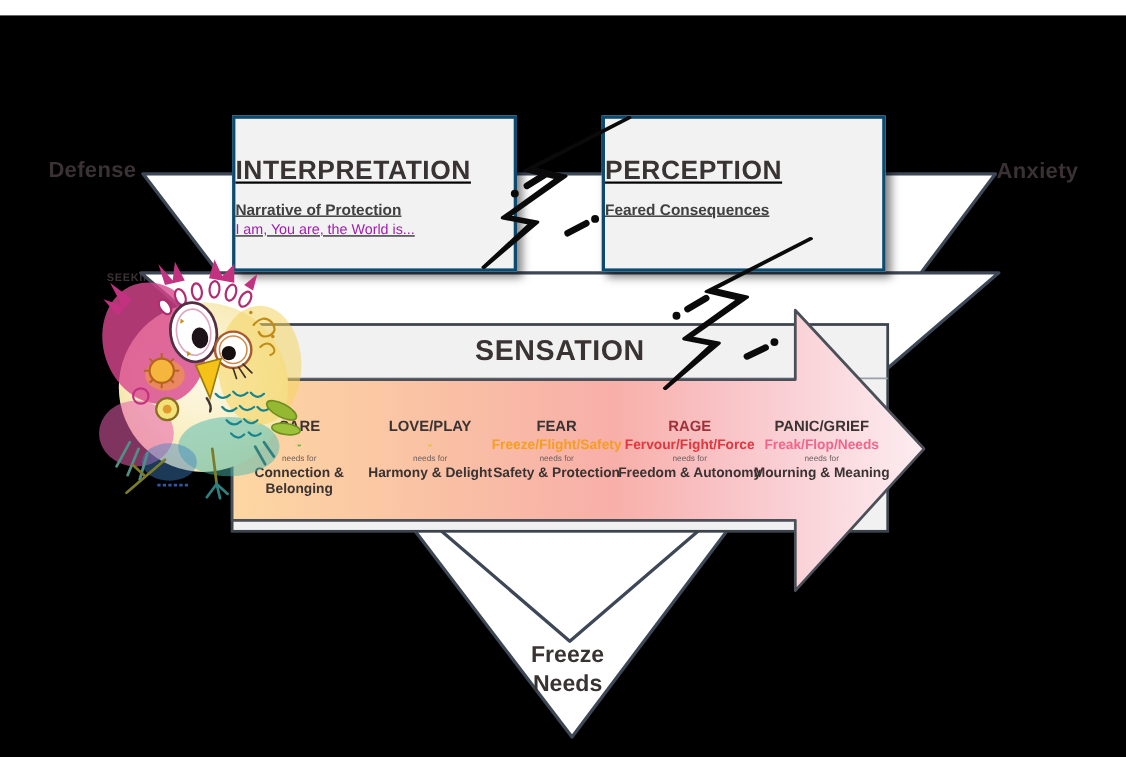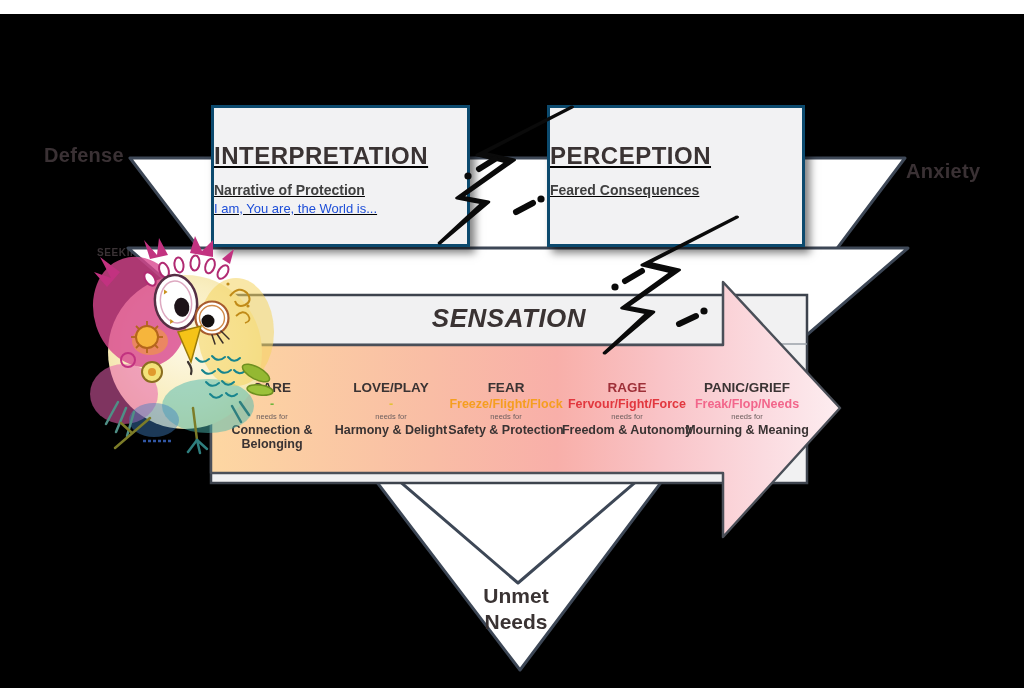--- a/index.html
+++ b/index.html
@@ -8,24 +8,24 @@
   .top-strip{position:absolute;left:0;top:0;width:1024px;height:14px;background:#ffffff;}
   svg{position:absolute;left:0;top:0;}
 
   .side-label{position:absolute;font-size:20px;font-weight:bold;color:#3a3134;letter-spacing:.3px;}
   .seeking{position:absolute;font-size:10px;font-weight:bold;color:#3b3336;letter-spacing:.6px;margin-left:39px;}
 
   .info-box{position:absolute;background:#f2f2f3;border:3px solid #0c4a6e;
             box-shadow:5px 6px 8px rgba(0,0,0,.5);z-index:4;text-decoration:underline;}
   .info-box .title{font-size:24px;font-weight:bold;color:#3a3333;letter-spacing:.5px;margin-top:34px;}
   .info-box .subtitle{font-size:14px;font-weight:bold;color:#404040;margin-top:12px;}
-  .info-box .caption{font-size:13px;color:#1d4ed8;margin-top:3px;}
+  .info-box .caption{font-size:13px;color:#a21caf;margin-top:3px;}
 
   .sensation-title{position:absolute;z-index:3;font-size:26px;font-weight:bold;color:#3a3333;
-                   letter-spacing:.5px;text-align:center;font-style:italic;}
+                   letter-spacing:.5px;text-align:center;}
 
   .col{position:absolute;width:132px;text-align:center;z-index:3;line-height:1.12;}
   .col .name{font-size:13.5px;font-weight:bold;color:#3a3333;}
   .col .resp{font-size:12.5px;font-weight:bold;margin-top:2px;}
   .col .nf{font-size:7.5px;color:#6b5e5e;margin-top:2px;}
   .col .need{font-size:12.5px;font-weight:bold;color:#3a3333;margin-top:1px;}
 
   .unmet{position:absolute;z-index:3;text-align:center;font-size:21px;font-weight:bold;
          color:#3a3333;line-height:26px;}
 
@@ -54,21 +54,21 @@
 
     <polygon points="128,248 908,248 518,583" fill="#ffffff" stroke="#3d4756" stroke-width="3" stroke-linejoin="round"></polygon>
 
     <rect x="211" y="295" width="596" height="188" fill="#f1f1f2" stroke="#3d434d" stroke-width="2.5"></rect>
     <line x1="211" y1="344" x2="807" y2="344" stroke="#9aa0a8" stroke-width="1.5"></line>
 
     <polygon points="211,345 723,345 723,282 840,408 723,537 723,473 211,473" fill="url(#arrowGrad)" stroke="#4a4f58" stroke-width="2.5" stroke-linejoin="round"></polygon>
   </svg>
 
   <div class="side-label" style="left:44px;top:144px;">Defense</div>
-  <div class="side-label" style="left:906px;top:145px;margin-top:15px;">Anxiety</div>
+  <div class="side-label" style="left:906px;top:145px;">Anxiety</div>
   <div class="seeking" style="left:58px;top:247px;">SEEKING ?</div>
 
   <div class="info-box" style="left:211px;top:105px;width:253px;height:136px;">
     <div class="title">INTERPRETATION</div>
     <div class="subtitle">Narrative of Protection</div>
     <div class="caption">I am, You are, the World is...</div>
   </div>
   <div class="info-box" style="left:547px;top:105px;width:252px;height:136px;">
     <div class="title">PERCEPTION</div>
     <div class="subtitle">Feared Consequences</div>
@@ -83,39 +83,39 @@
     <div class="need">Connection &amp; Belonging</div>
   </div>
   <div class="col" style="left:325px;top:380px;">
     <div class="name" style="color: rgb(58, 51, 51);">LOVE/PLAY</div>
     <div class="resp" style="color: rgb(227, 194, 53);">-</div>
     <div class="nf">needs for</div>
     <div class="need">Harmony &amp; Delight</div>
   </div>
   <div class="col" style="left:440px;top:380px;">
     <div class="name" style="color: rgb(58, 51, 51);">FEAR</div>
-    <div class="resp" style="color: rgb(245, 158, 32);">Freeze/Flight/Flock</div>
+    <div class="resp" style="color: rgb(245, 158, 32);">Freeze/Flight/Safety</div>
     <div class="nf">needs for</div>
     <div class="need">Safety &amp; Protection</div>
   </div>
   <div class="col" style="left:561px;top:380px;">
     <div class="name" style="color: rgb(158, 48, 56);">RAGE</div>
     <div class="resp" style="color: rgb(226, 55, 62);">Fervour/Fight/Force</div>
     <div class="nf">needs for</div>
     <div class="need">Freedom &amp; Autonomy</div>
   </div>
   <div class="col" style="left:681px;top:380px;">
     <div class="name" style="color: rgb(58, 51, 51);">PANIC/GRIEF</div>
     <div class="resp" style="color: rgb(242, 102, 139);">Freak/Flop/Needs</div>
     <div class="nf">needs for</div>
     <div class="need">Mourning &amp; Meaning</div>
   </div>
 
   <div class="unmet" style="left:436px;top:583px;width:160px;">
-    <div>Unmet</div>
+    <div>Freeze</div>
     <div>Needs</div>
   </div>
 
   <svg class="z6" width="1024" height="688" viewBox="0 0 1024 688">
     <defs>
       <g id="boltGlyph">
         <path d="M100,2 L34,48 L57,55 L18,92 L38,97 L2,138 L34,98 L15,93 L52,57 L30,50 Z" fill="#0a0a0a" stroke="#0a0a0a" stroke-width="3" stroke-linejoin="round"></path>
       </g>
       <radialGradient id="owlWash" cx="0.5" cy="0.45" r="0.65">
         <stop offset="0" stop-color="#fdf8e6"></stop>

